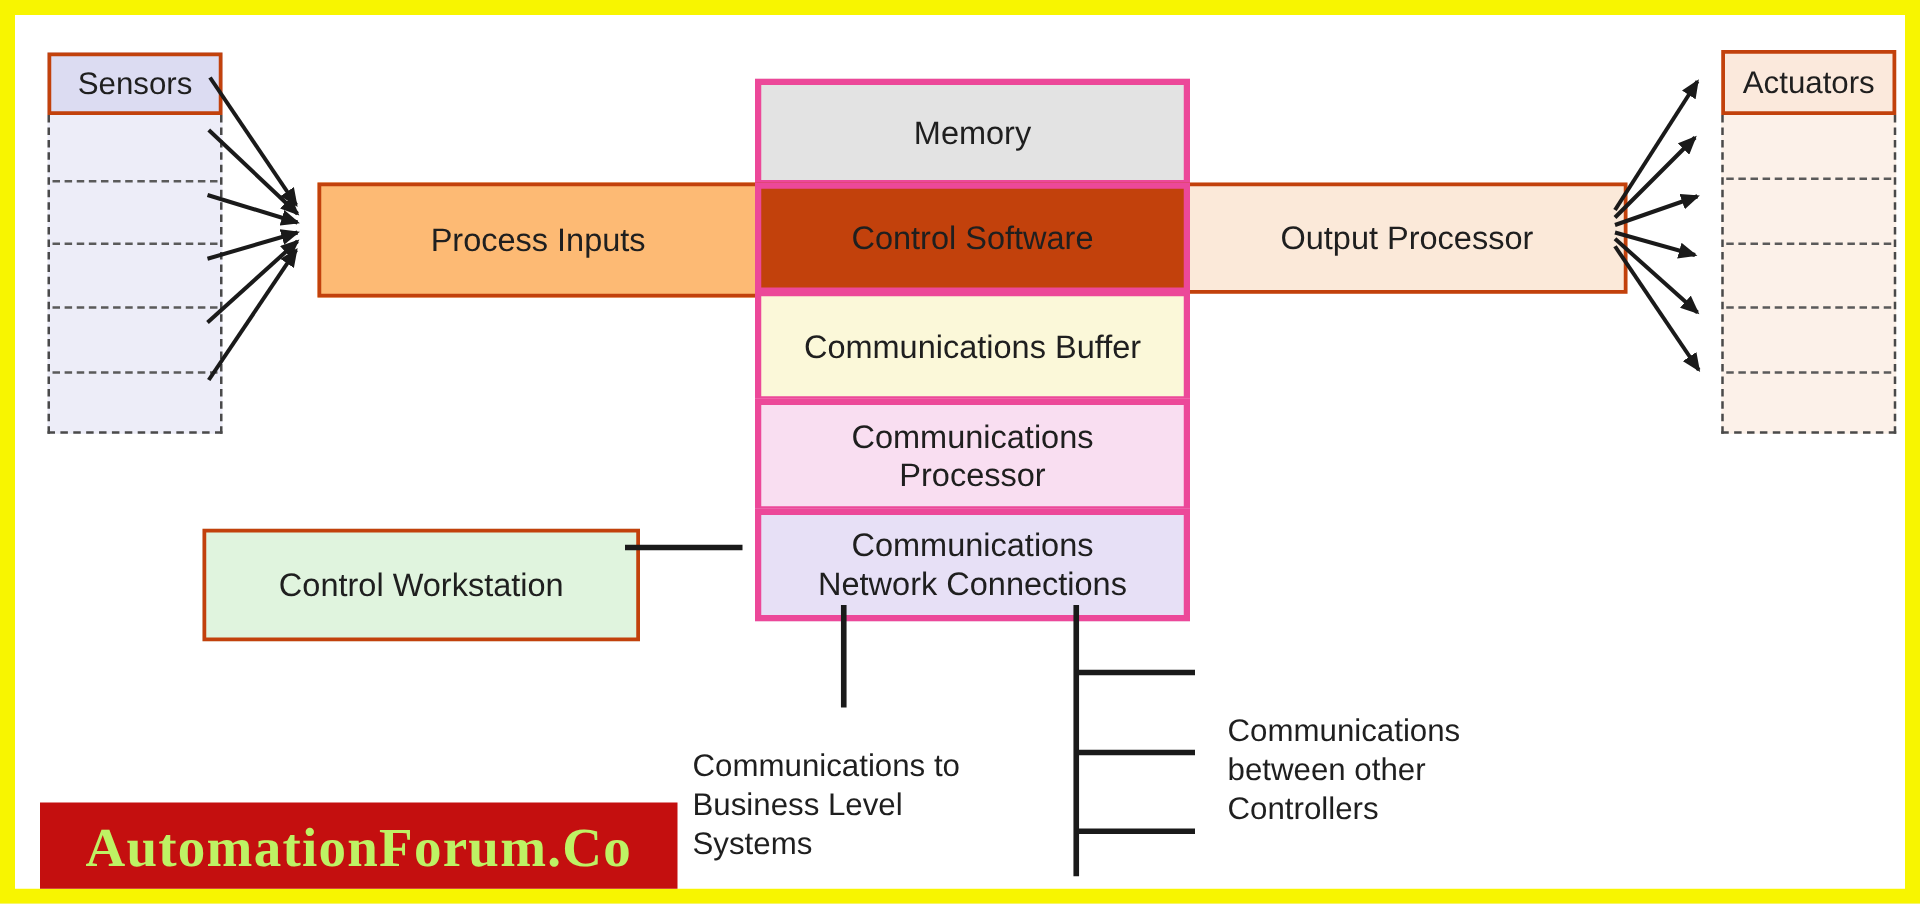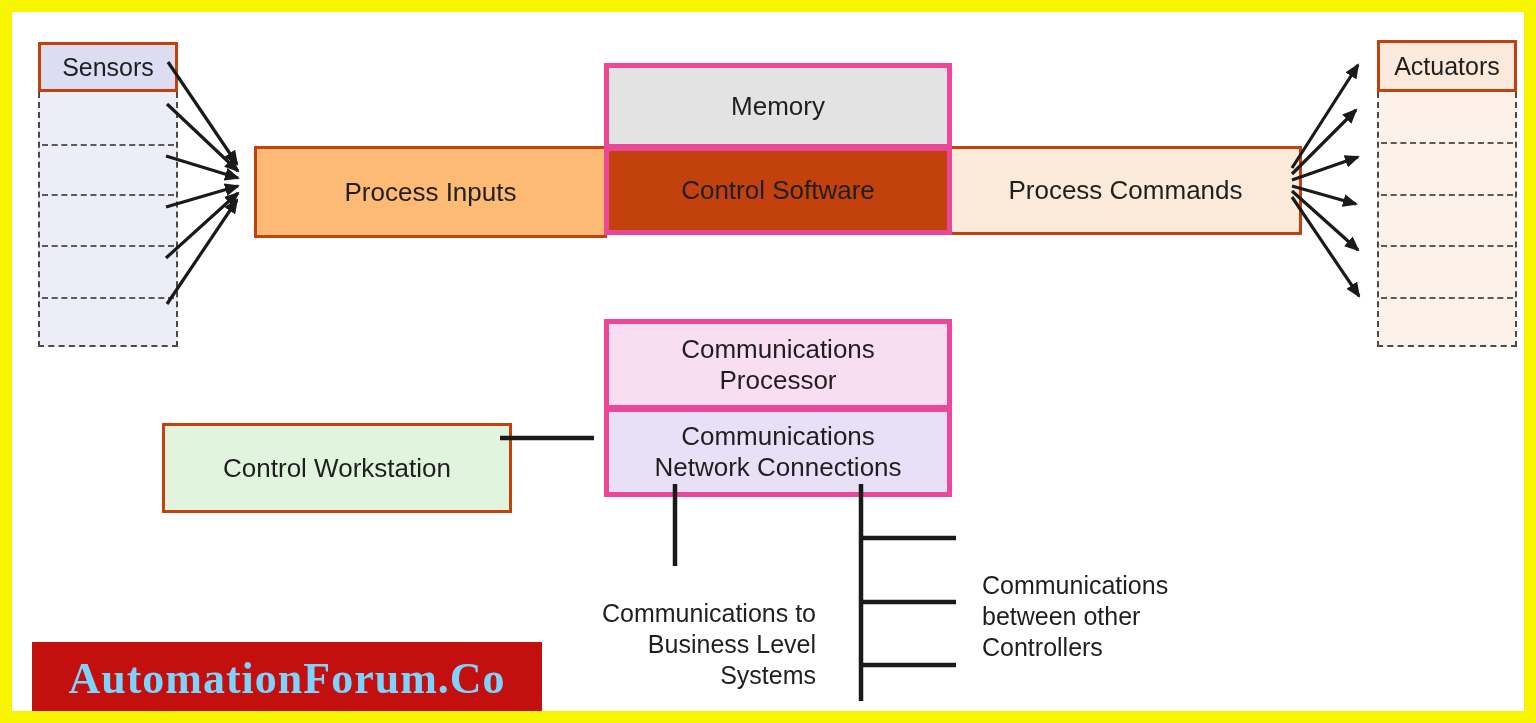--- a/index.html
+++ b/index.html
@@ -56,39 +56,40 @@
   <div class="solid-box" style="left: 1365px; top: 28px; width: 140px; height: 52px; font-size: 25px; background-color: rgb(251, 233, 220);">Actuators</div>
   <div class="dashed-panel" style="left: 1365px; top: 80px; width: 140px; height: 255px; background-color: rgb(252, 241, 233);">
     <div class="dashed-sep" style="top:50px;"></div>
     <div class="dashed-sep" style="top:102px;"></div>
     <div class="dashed-sep" style="top:153px;"></div>
     <div class="dashed-sep" style="top:205px;"></div>
   </div>
 
   <div class="solid-box band" style="left: 242px; top: 134px; width: 353px; height: 92px; background-color: #fdba74;">Process Inputs</div>
 
-  <div class="solid-box band" style="left: 937px; top: 134px; width: 353px; height: 89px; background-color: rgb(251, 233, 217);">Process Commands</div>
+  <div class="solid-box band" style="left: 937px; top: 134px; width: 353px; height: 89px; background-color: rgb(251, 233, 217);">Output Processor</div>
 
   <div class="stack-row" style="top: 51px; height: 86px; background-color: rgb(227, 227, 227);">Memory</div>
   <div class="stack-row" style="top: 134px; height: 89px; background-color: #c2410c;">Control Software</div>
+  <div class="stack-row" style="top: 220px; height: 90px; background-color: rgb(251, 248, 217);">Communications Buffer</div>
   <div class="stack-row" style="top: 307px; height: 91px; background-color: rgb(249, 222, 241);">Communications
 Processor</div>
   <div class="stack-row" style="top: 395px; height: 90px; background-color: rgb(231, 224, 246);">Communications
 Network Connections</div>
 
   <div class="solid-box" style="left: 150px; top: 395px; width: 350px; height: 90px; background-color: rgb(224, 244, 222); margin-top: 16px;">Control Workstation</div>
 
-  <div class="annotation" style="left:542px; top:586px; width:262px; text-align:right;">Communications to
+  <div class="annotation" style="left:542px; top:586px; width:262px; text-align:left;">Communications to
 Business Level
 Systems</div>
   <div class="annotation" style="left:970px; top:558px; width:240px; text-align:left;">Communications
 between other
 Controllers</div>
 
-  <div class="watermark" style="background-color: rgb(196, 15, 15); color: #7dd3fc; text-align: right;">
+  <div class="watermark" style="background-color: rgb(196, 15, 15); color: #bef264; text-align: right;">
     <span>AutomationForum.Co</span>
   </div>
 
   <svg class="overlay" viewBox="12 12 1512 699">
     <defs>
       <marker id="ah" markerUnits="userSpaceOnUse" markerWidth="16" markerHeight="13" refX="13" refY="6.5" orient="auto">
         <path d="M0,0 L15,6.5 L0,13 z" fill="#1a1a1a"></path>
       </marker>
     </defs>
     <g stroke="#1a1a1a" stroke-width="3.2" fill="none">

